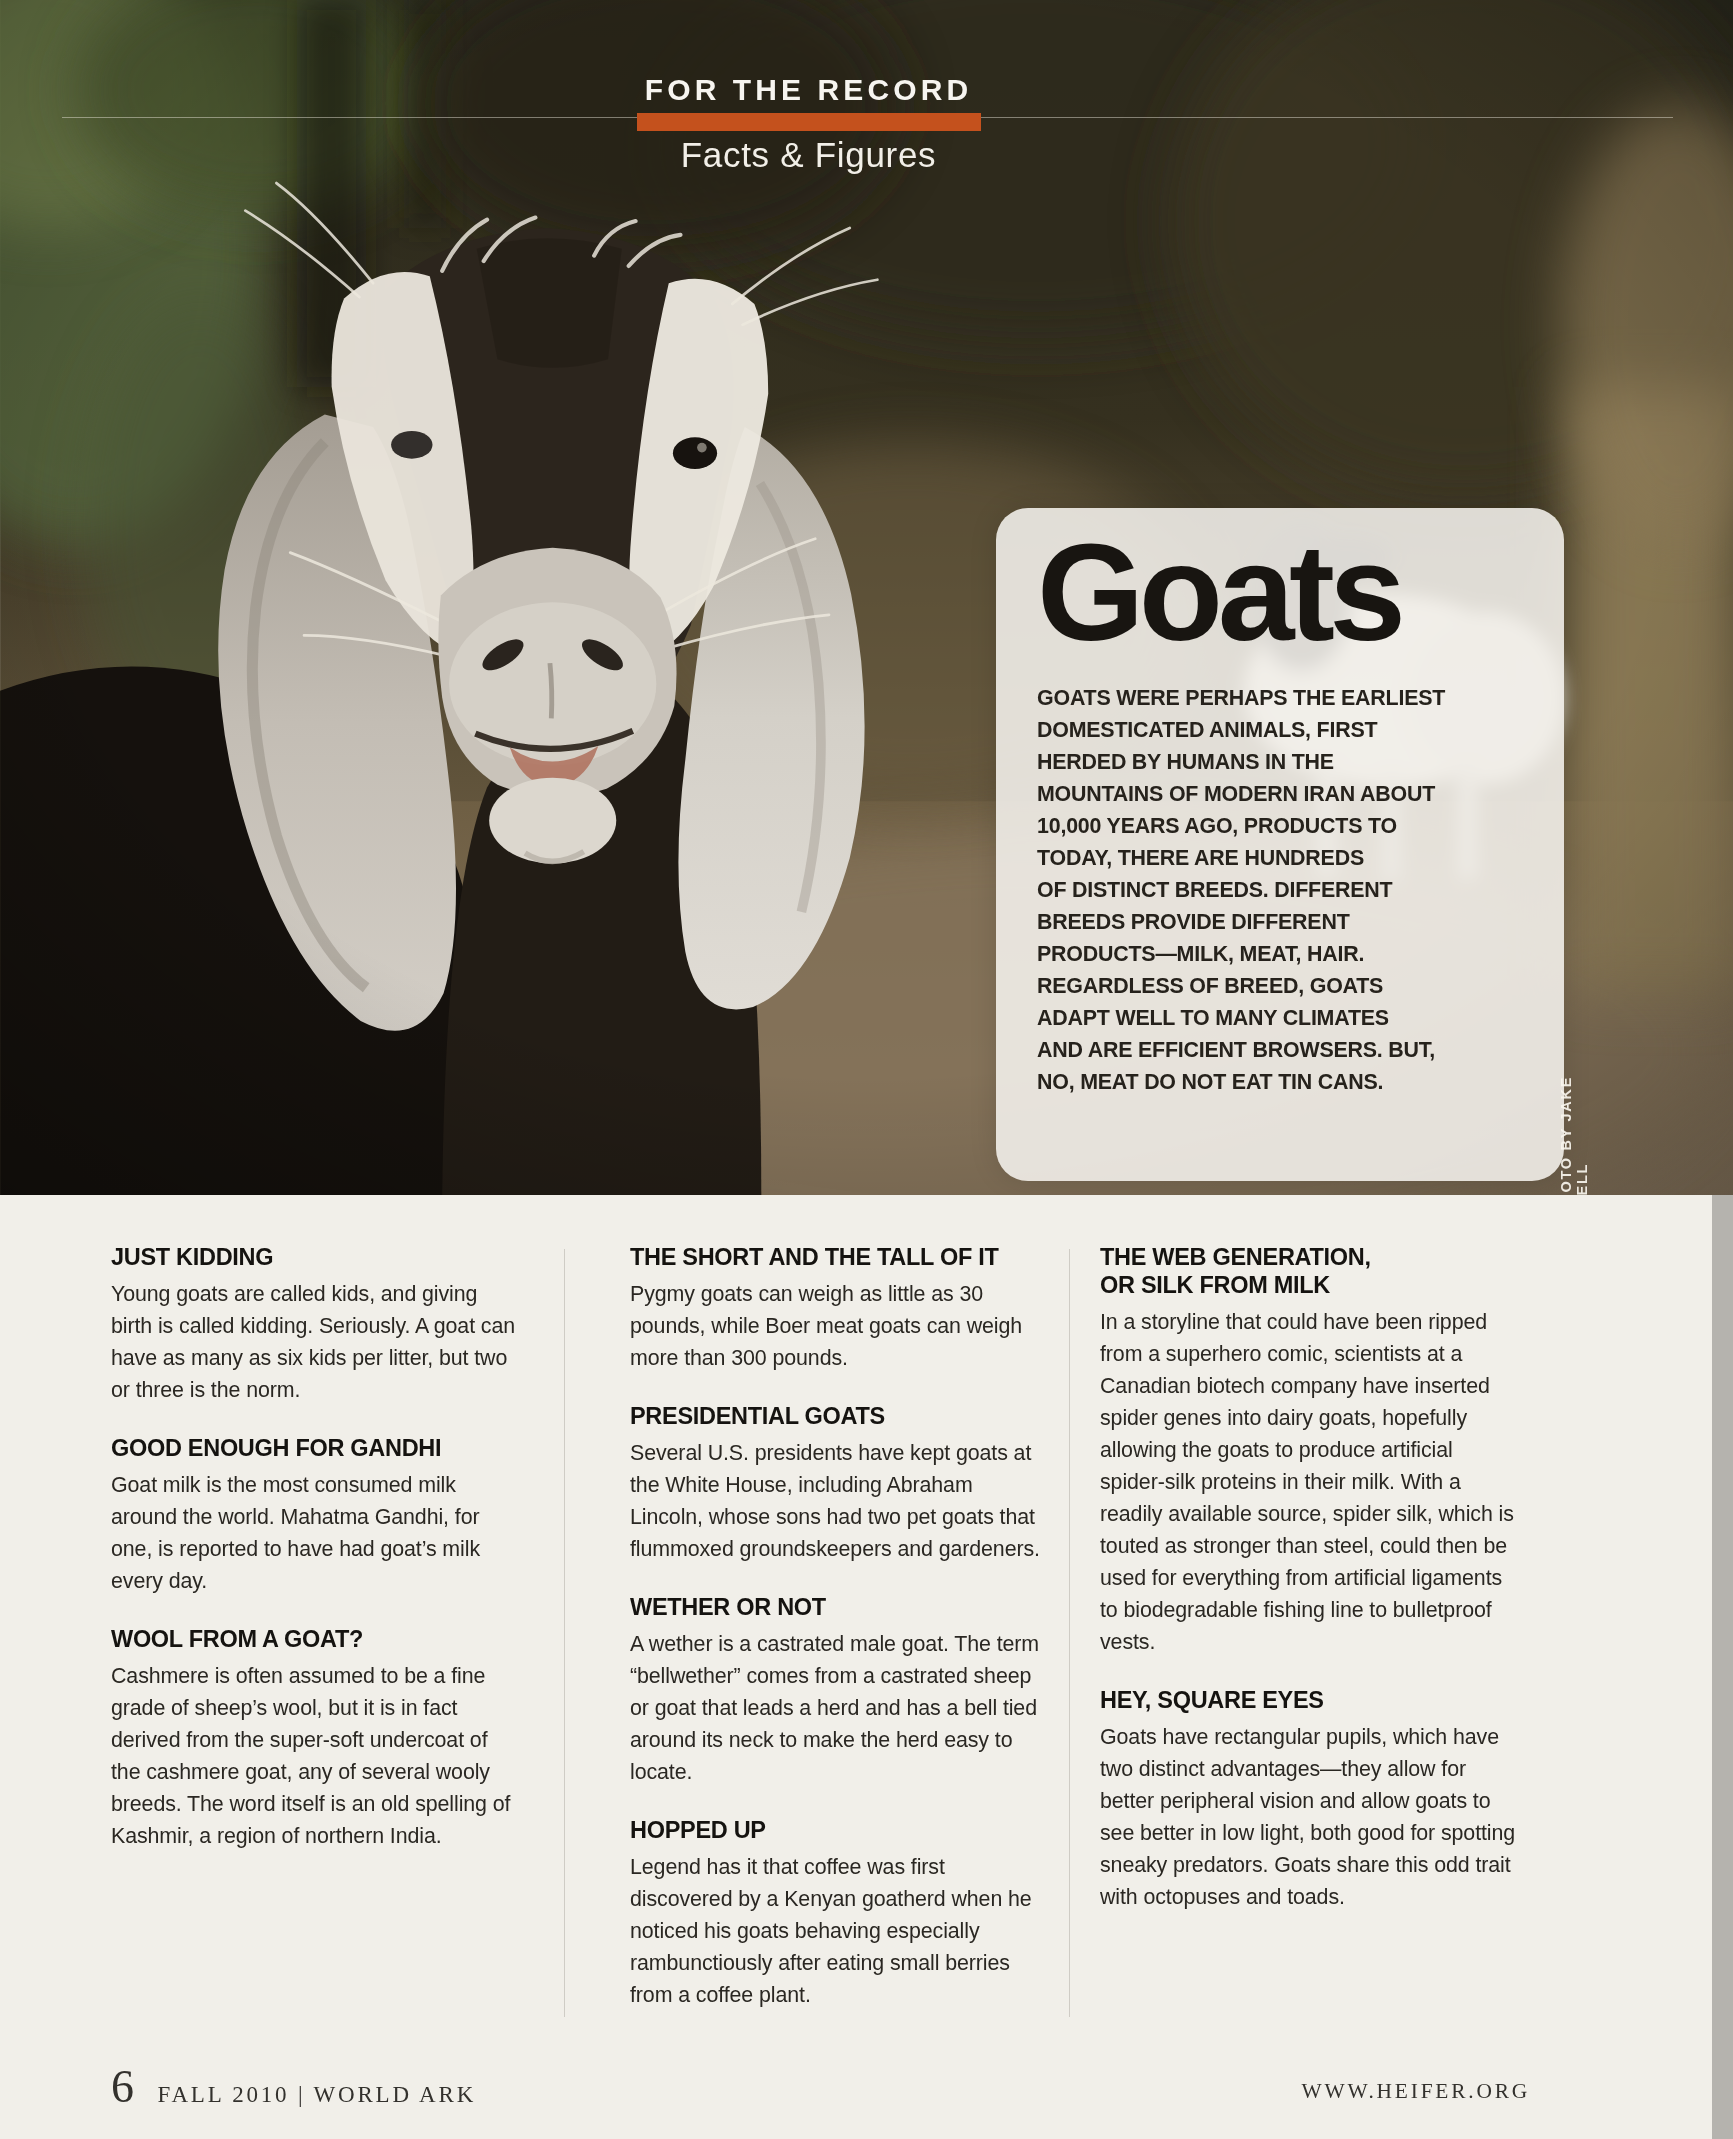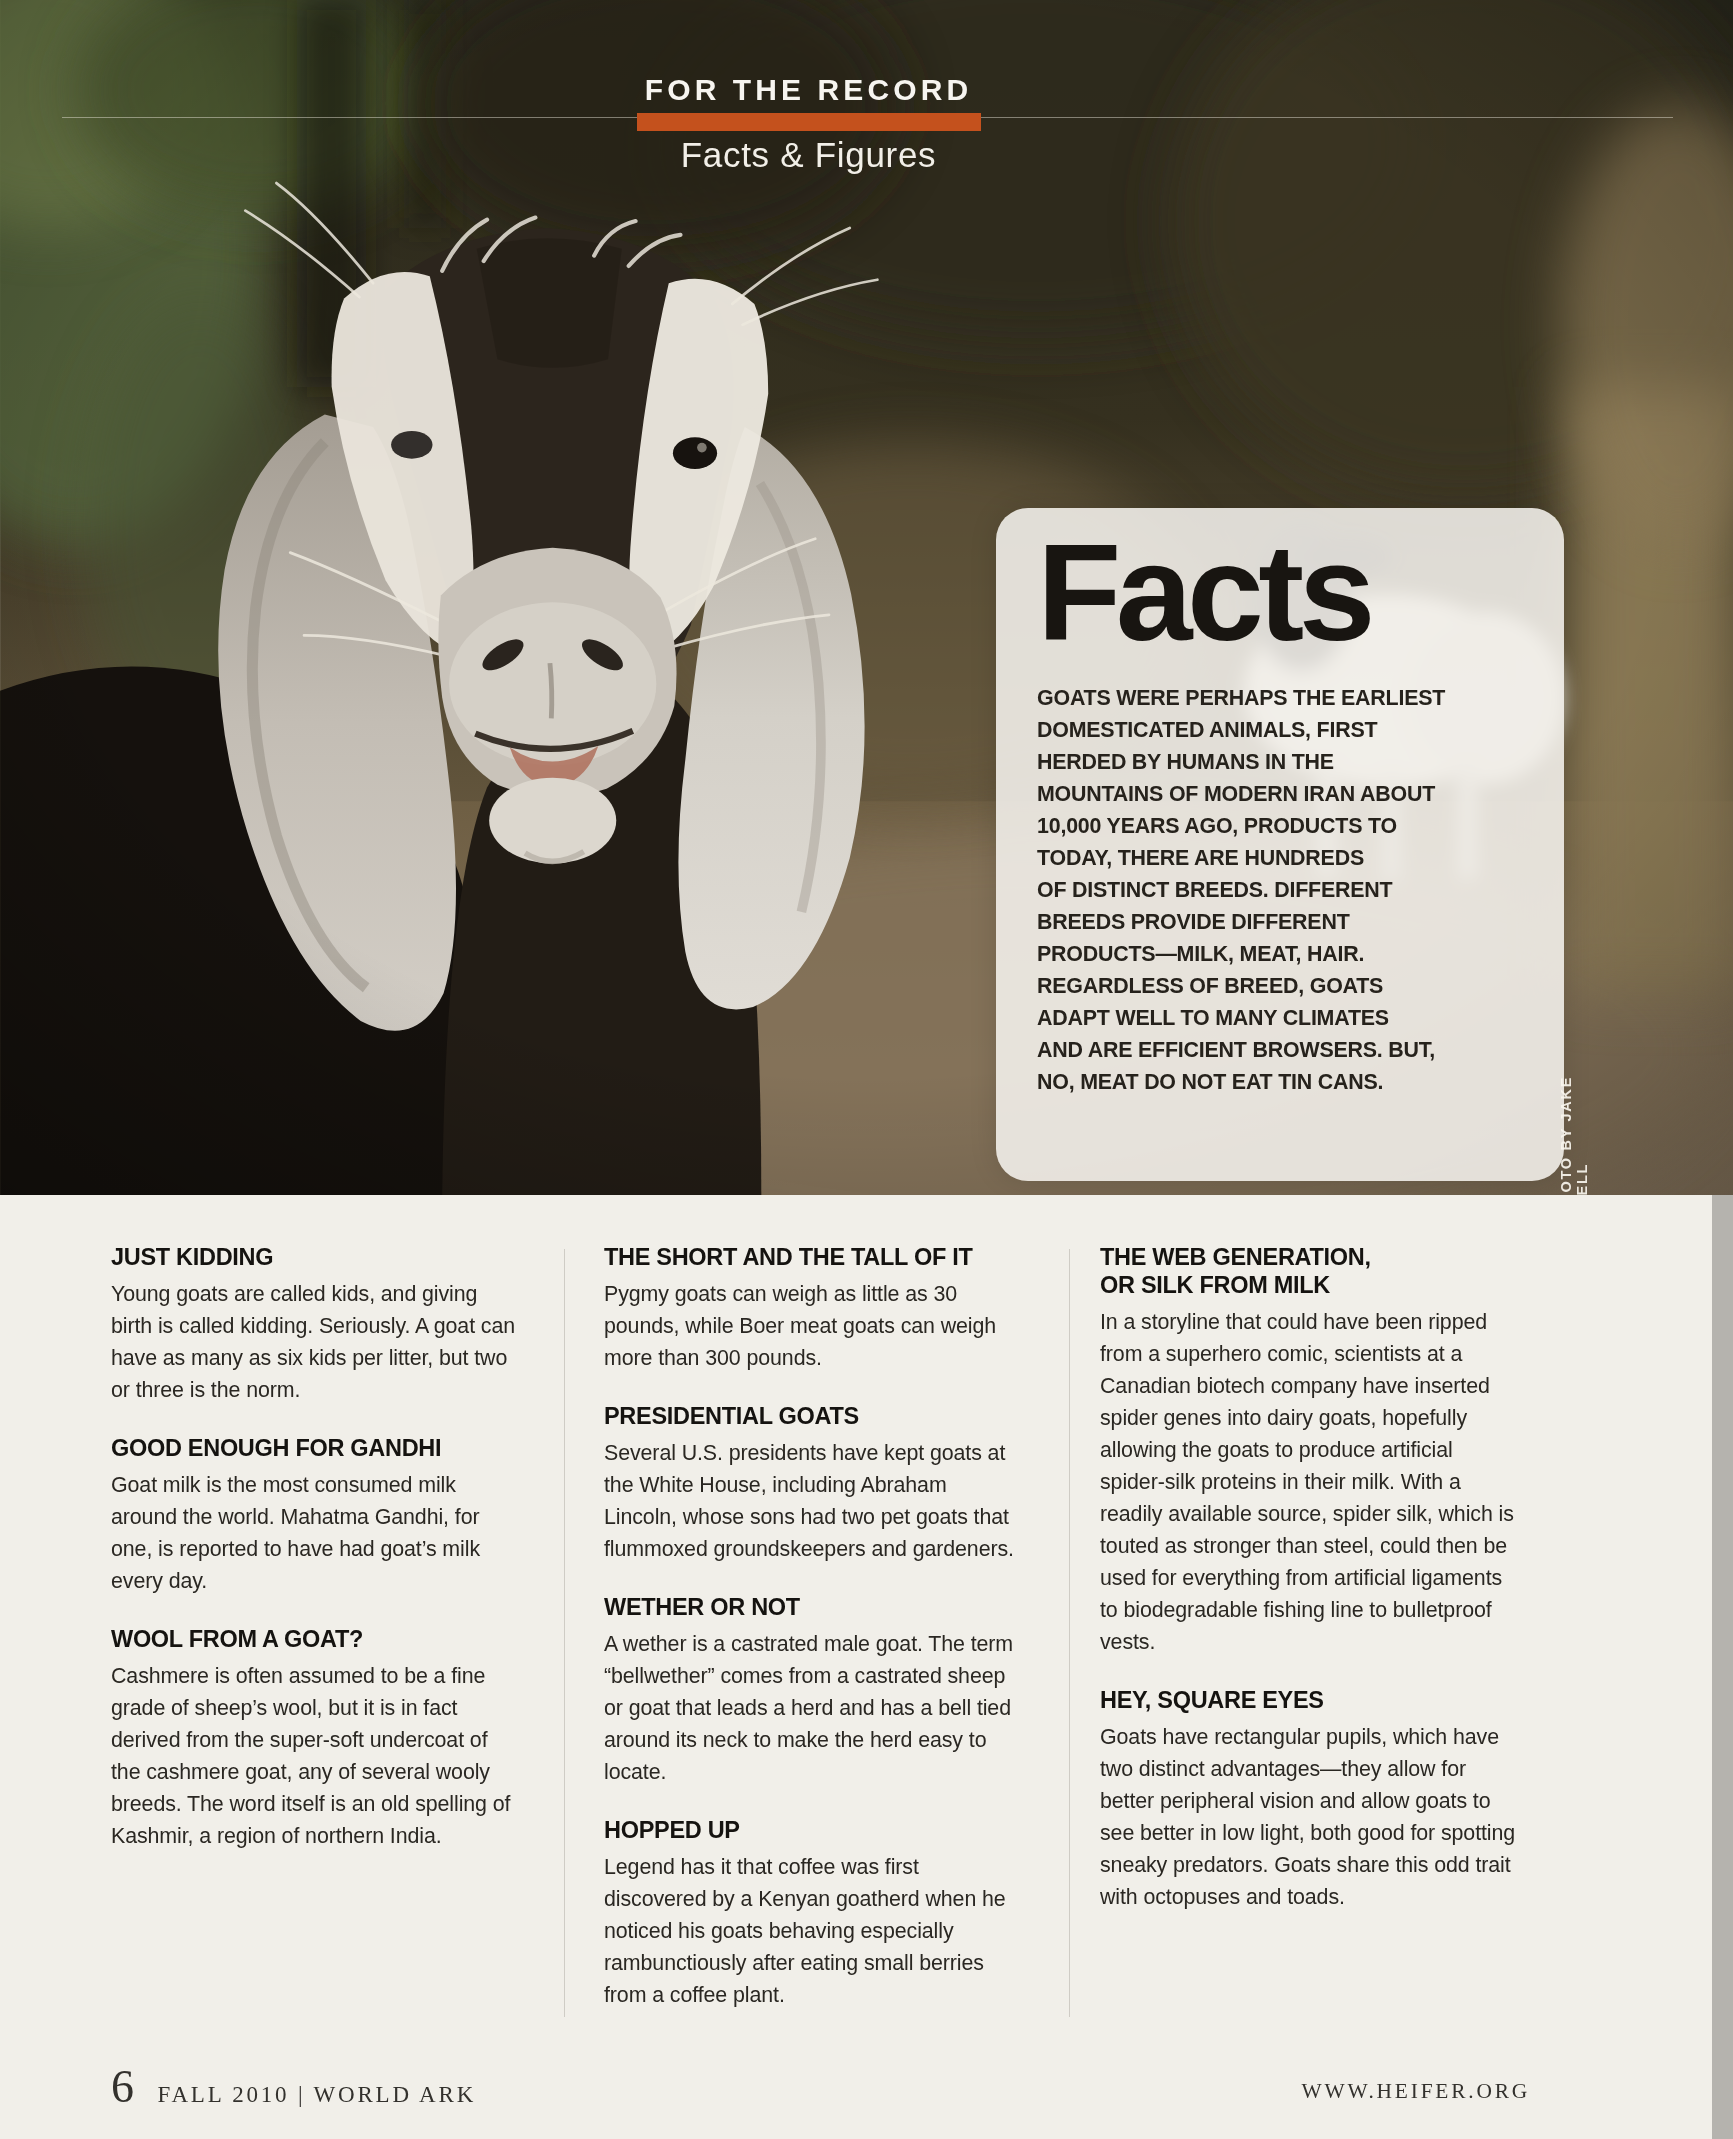--- a/index.html
+++ b/index.html
@@ -31,21 +31,21 @@
   
   .photo-credit{position:absolute;left:1558px;top:1029px;height:187px;
     writing-mode:vertical-rl;transform:rotate(180deg);
     font-size:14.5px;letter-spacing:1.7px;font-weight:bold;
     color:rgba(248,245,238,0.92);}
   
   #lower{position:absolute;left:0;top:1195px;width:1734px;height:945px;
     background:#f1efe9;}
   .col{position:absolute;top:48px;}
   #col-1{left:111px;width:409px;}
-  #col-2{left:604px;width:417px;}
+  #col-2{left:630px;width:417px;}
   #col-3{left:1100px;width:423px;}
   .divider{position:absolute;top:54px;width:1.4px;height:768px;background:#cfccc5;}
   #divider-1{left:564px;} #divider-2{left:1069px;}
   .fact{margin:0 0 28px 0;}
   .fact-heading{margin:0 0 7px 0;font-size:23.5px;font-weight:bold;
     letter-spacing:-0.3px;color:#151310;line-height:28px;}
   .fact-body{margin:0;font-size:21.4px;line-height:32px;letter-spacing:-0.1px;
     color:#2a2722;}
   
   #footer{position:absolute;left:0;top:2064px;width:1734px;height:62px;
@@ -189,21 +189,21 @@
 
     <div class="hairline"></div>
 
     <div class="kicker-wrap">
       <div class="kicker">FOR THE RECORD</div>
       <div class="kicker-bar" style="background: rgb(196, 81, 29);"></div>
       <div class="subtitle">Facts &amp; Figures</div>
     </div>
 
     <div class="card">
-      <h1 class="card-title">Facts</h1>
+      <h1 class="card-title">Goats</h1>
       <div class="card-intro">
           <div class="intro-line">GOATS WERE PERHAPS THE EARLIEST</div>
           <div class="intro-line">DOMESTICATED ANIMALS, FIRST</div>
           <div class="intro-line">HERDED BY HUMANS IN THE</div>
           <div class="intro-line">MOUNTAINS OF MODERN IRAN ABOUT</div>
           <div class="intro-line">10,000 YEARS AGO, PRODUCTS TO</div>
           <div class="intro-line">TODAY, THERE ARE HUNDREDS</div>
           <div class="intro-line">OF DISTINCT BREEDS. DIFFERENT</div>
           <div class="intro-line">BREEDS PROVIDE DIFFERENT</div>
           <div class="intro-line">PRODUCTS—MILK, MEAT, HAIR.</div>

